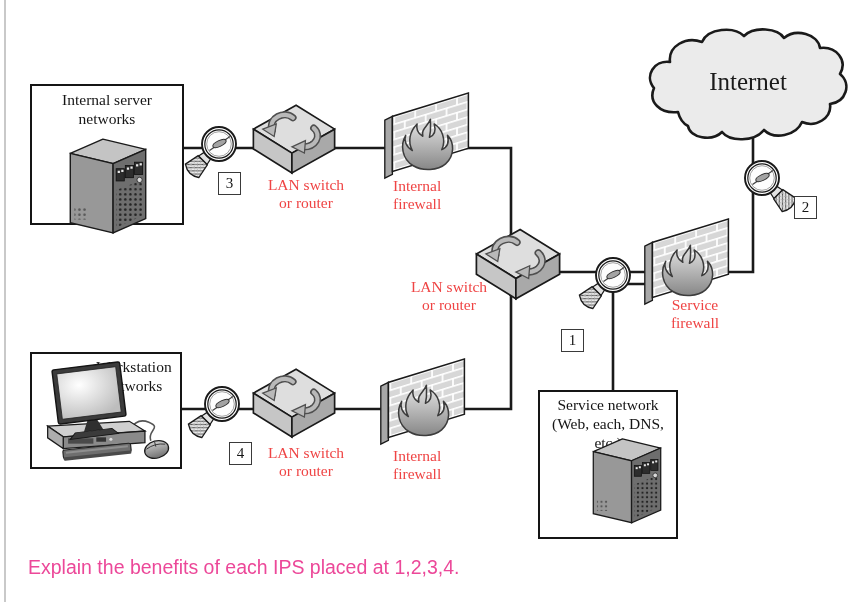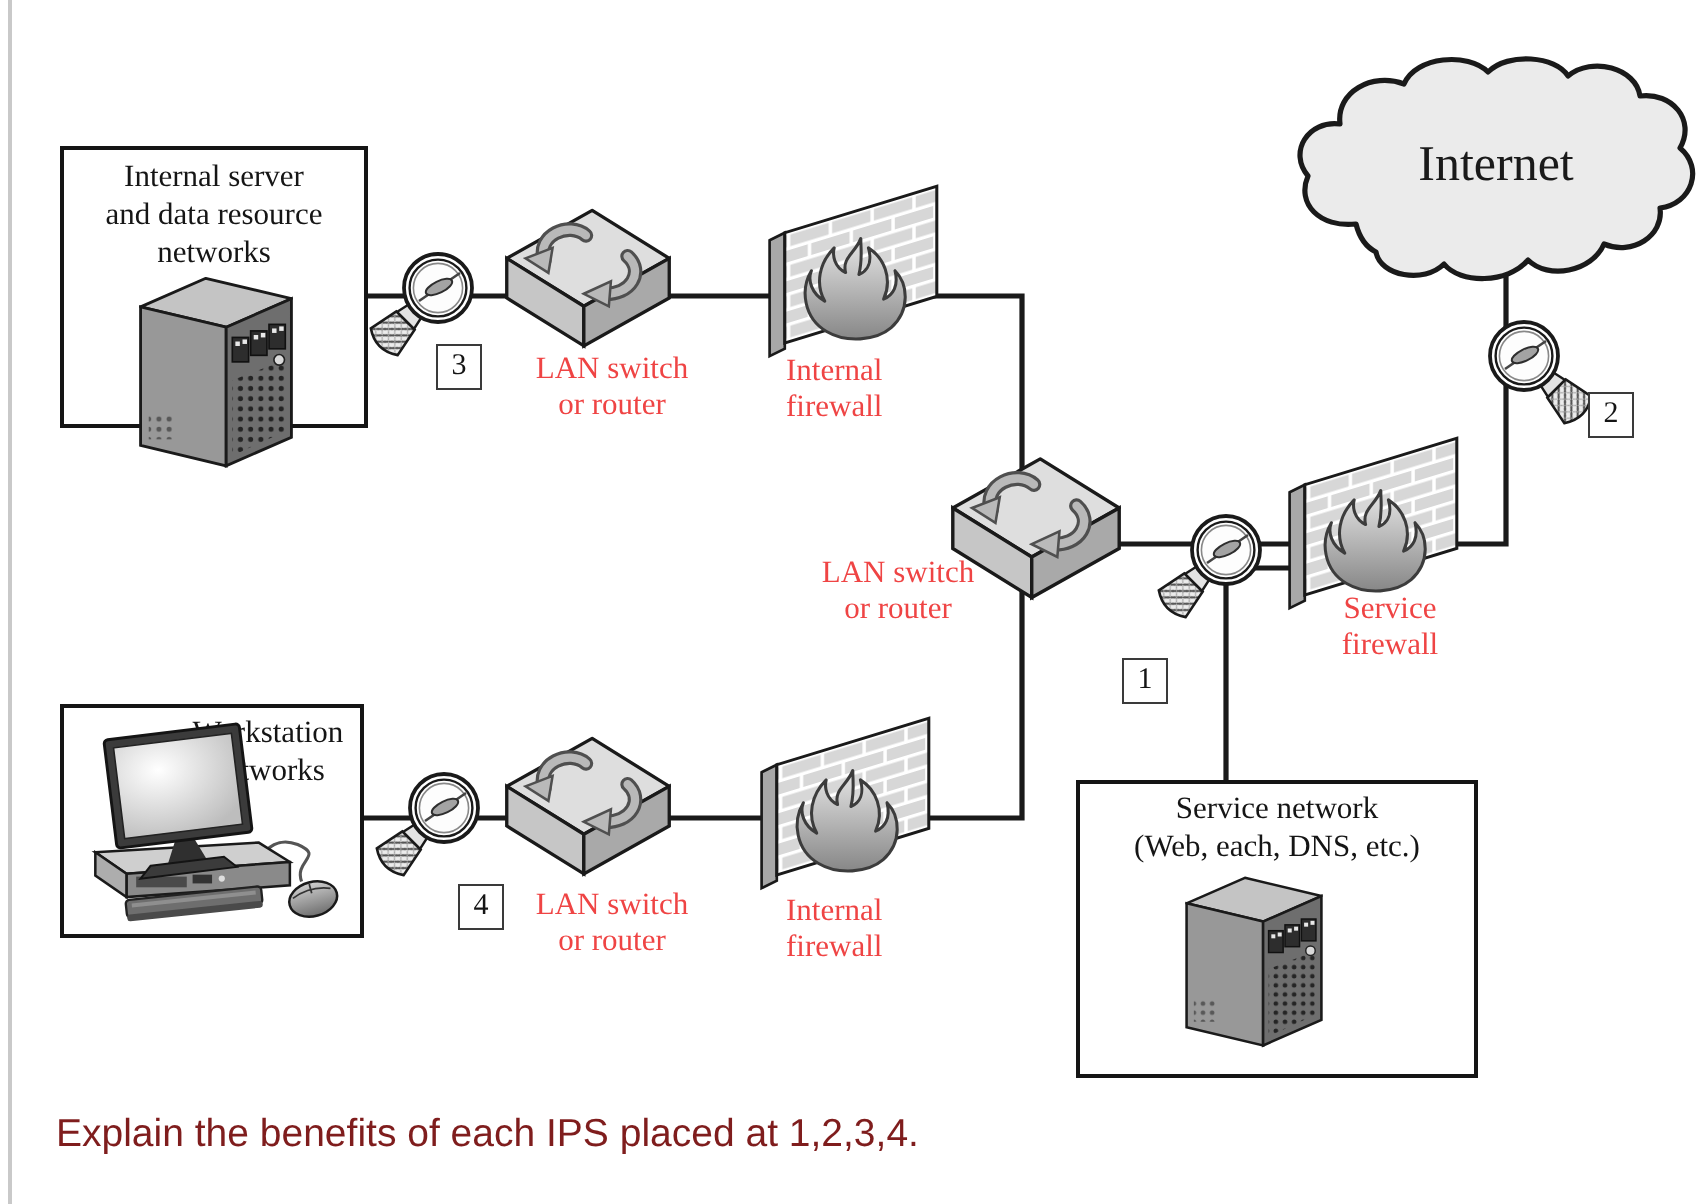--- a/index.html
+++ b/index.html
@@ -9,21 +9,21 @@
   svg{display:block;}
   .wires{position:absolute;left:0;top:0;}
   .node-box{position:absolute;background:#ffffff;border:2.5px solid #151515;box-sizing:border-box;}
   .box-label{font-size:15.5px;line-height:19px;text-align:center;color:#151515;}
   .lbl{position:absolute;font-size:15.5px;line-height:18px;color:#ef4444;}
   .lbl.center{text-align:center;}
   .numbox{position:absolute;width:21px;height:21px;background:#ffffff;border:1.8px solid #3a3a3a;
           display:flex;align-items:center;justify-content:center;font-size:15px;color:#151515;
           box-sizing:content-box;}
   .question{position:absolute;left:28px;top:556px;font-family:"Liberation Sans", sans-serif;
-            font-size:19.5px;color:#7f1d1d;}
+            font-size:19.5px;color:#ec4899;}
   .iconsvg{position:absolute;overflow:visible;}
 </style>
 </head>
 <body>
 
 <div class="canvas">
   <div class="left-rule"></div>
 
   <svg width="0" height="0" style="position:absolute">
     <defs>
@@ -58,24 +58,23 @@
   <svg class="wires" width="852" height="602">
     <g fill="none" stroke="#1a1a1a" stroke-width="2.6">
       <polyline points="184,148 511,148 511,240"></polyline>
       <polyline points="181,409 511,409 511,288"></polyline>
       <line x1="556" y1="272" x2="662" y2="272"></line>
       <polyline points="660,284 613,284 613,393"></polyline>
       <polyline points="753,132 753,272 724,272"></polyline>
     </g>
   </svg>
 
-  <div class="node-box" style="left:30px;top:73px;width:154px;height:141px;">
+  <div class="node-box" style="left:30px;top:84px;width:154px;height:141px;">
     <div class="box-label" style="padding-top:4px;">
       <div>Internal server</div>
-      <div>and data resource</div>
       <div>networks</div>
     </div>
   </div>
   <svg class="iconsvg" style="left:62px;top:131px;" width="92" height="106" viewBox="0 0 90 104">
     <polygon points="8,22 40,8 82,18 50,32" fill="#c4c4c4" stroke="#1a1a1a" stroke-width="1.4" stroke-linejoin="round"></polygon>
     <polygon points="8,22 50,32 50,100 8,90" fill="#989898" stroke="#1a1a1a" stroke-width="1.4"></polygon>
     <polygon points="50,32 82,18 82,86 50,100" fill="#6e6e6e" stroke="#1a1a1a" stroke-width="1.4"></polygon>
     <g>
       <rect x="53" y="37" width="8" height="12" fill="#2d2d2d" stroke="#111" stroke-width="0.8"></rect>
       <rect x="62" y="33.8" width="8" height="12" fill="#2d2d2d" stroke="#111" stroke-width="0.8"></rect>
@@ -117,21 +116,21 @@
       <rect x="33" y="91" width="64" height="2" fill="#8f8f8f"></rect>
       <rect x="30" y="96.5" width="70" height="3.5" rx="1.5" fill="#4a4a4a"></rect>
     </g>
     <g transform="rotate(-15 126 92)">
       <ellipse cx="126" cy="92" rx="12.5" ry="8.8" fill="url(#mouseGrad)" stroke="#1a1a1a" stroke-width="1.3"></ellipse>
       <path d="M116,89 Q126,85 136,89" fill="none" stroke="#333" stroke-width="0.9"></path>
       <path d="M126,84 L126,89" stroke="#333" stroke-width="0.9"></path>
     </g>
   </svg>
 
-  <div class="node-box" style="left:538px;top:390px;width:201px;height:149px;">
+  <div class="node-box" style="left:538px;top:390px;width:140px;height:149px;">
     <div class="box-label" style="padding-top:3px;">
       <div>Service network</div>
       <div>(Web, each, DNS, etc.)</div>
     </div>
   </div>
   <svg class="iconsvg" style="left:586px;top:428px;" width="82" height="102" viewBox="0 0 90 104">
     <polygon points="8,22 40,8 82,18 50,32" fill="#c4c4c4" stroke="#1a1a1a" stroke-width="1.4" stroke-linejoin="round"></polygon>
     <polygon points="8,22 50,32 50,100 8,90" fill="#989898" stroke="#1a1a1a" stroke-width="1.4"></polygon>
     <polygon points="50,32 82,18 82,86 50,100" fill="#6e6e6e" stroke="#1a1a1a" stroke-width="1.4"></polygon>
     <g>

